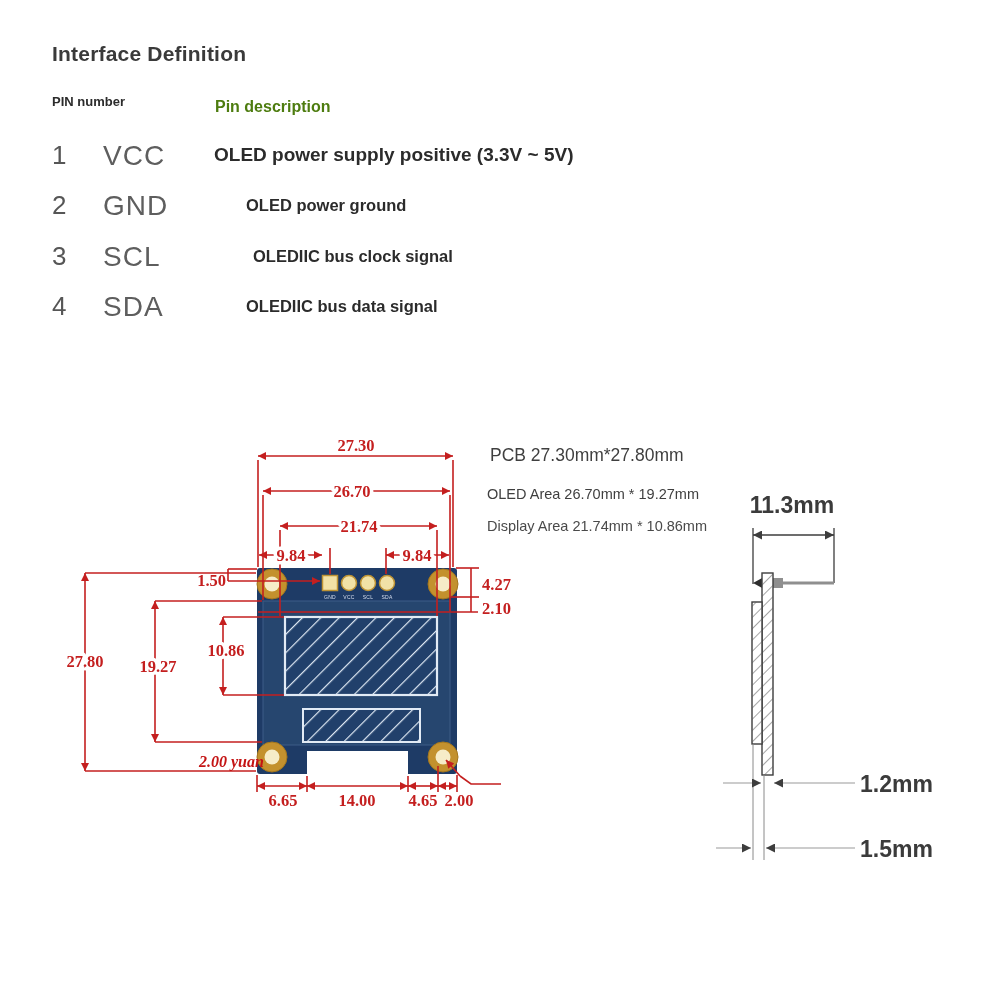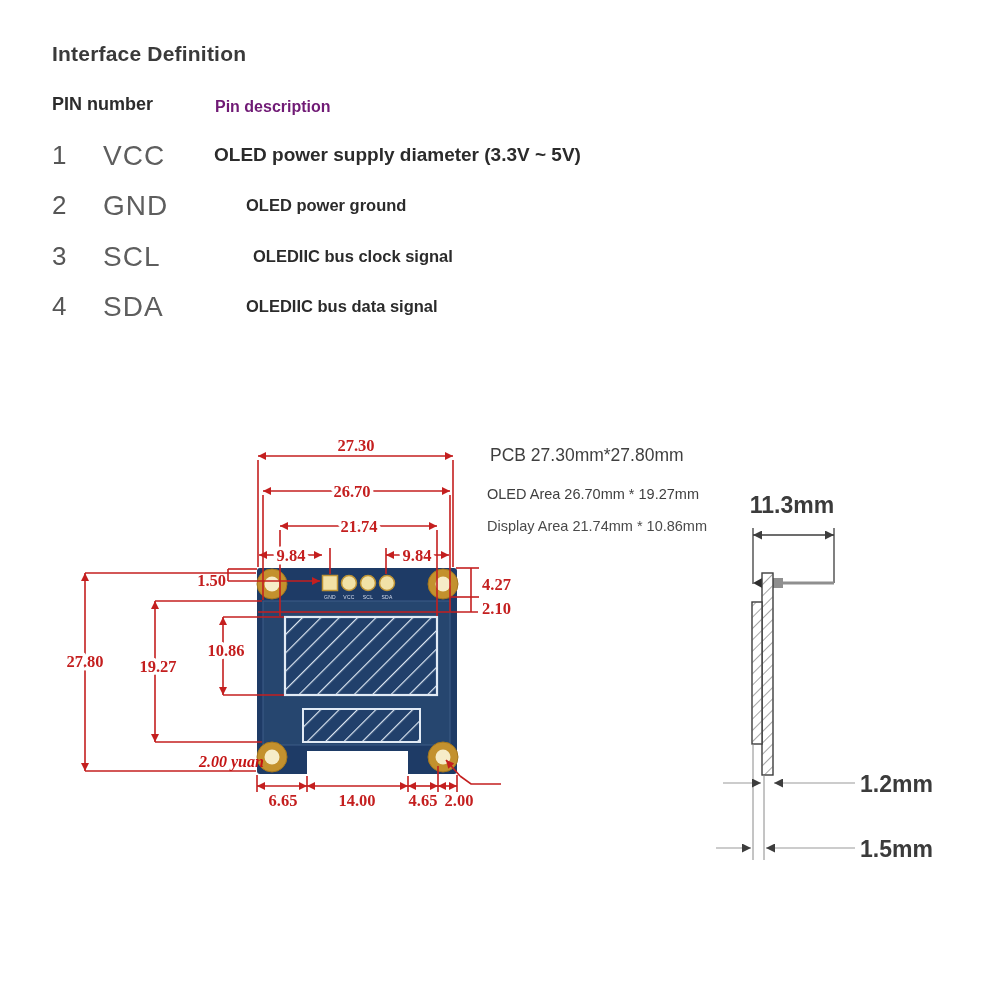--- a/index.html
+++ b/index.html
@@ -1,21 +1,21 @@
 <!DOCTYPE html>
 <html><head>
 <meta charset="utf-8">
 <style>
   html,body{margin:0;padding:0;background:#ffffff;}
   #stage{position:relative;width:1001px;height:1001px;background:#ffffff;overflow:hidden;
          font-family:"Liberation Sans",sans-serif;}
   .abs{position:absolute;}
   .title{left:52px;top:42px;font-size:21px;font-weight:700;color:#3a3a3a;letter-spacing:.2px;}
-  .colpin{left:52px;top:94px;font-size:18px;font-weight:700;color:#2c2c2c;}
-  .coldesc{left:215px;top:98px;font-size:16px;font-weight:700;color:#701a75;text-align:center;}
+  .colpin{left:52px;top:94px;font-size:13px;font-weight:700;color:#2c2c2c;}
+  .coldesc{left:215px;top:98px;font-size:16px;font-weight:700;color:#4d7c0f;text-align:center;}
   .pin-num{position:absolute;left:52px;width:40px;font-size:26px;color:#565656;}
   .pin-name{position:absolute;left:103px;font-size:28px;color:#5e5e5e;letter-spacing:1px;}
   .pin-desc{position:absolute;left:214px;font-weight:700;color:#2b2b2b;}
   .row1 .pin-desc{font-size:19px;top:4px;}
   .row .pin-desc{font-size:16.5px;top:6px;margin-left:32px;}
   .specs{color:#3f3f3f;font-weight:400;}
   .spec-pcb{left:490px;top:445px;font-size:17.5px;}
   .spec-glass{left:487px;top:486px;font-size:14.5px;}
   .spec-display{left:487px;top:518px;font-size:14.5px;color:#4a4a4a;}
   .hole-note{left:504px;top:777px;font-size:13.5px;font-weight:700;color:#3a3a3a;}
@@ -200,21 +200,21 @@
     </g>
   </svg>
 
   <div class="abs title">Interface Definition</div>
   <div class="abs colpin">PIN number</div>
   <div class="abs coldesc">Pin description</div>
 
   <div class="abs row1" style="left:0;top:140px;width:1001px;height:40px;">
     <span class="pin-num">1</span>
     <span class="pin-name">VCC</span>
-    <span class="pin-desc">OLED power supply diameter (3.3V ~ 5V)</span>
+    <span class="pin-desc">OLED power supply positive (3.3V ~ 5V)</span>
   </div>
   <div class="abs row" style="left:0;top:190px;width:1001px;height:40px;">
     <span class="pin-num">2</span>
     <span class="pin-name">GND</span>
     <span class="pin-desc">OLED power ground</span>
   </div>
   <div class="abs row" style="left:0;top:241px;width:1001px;height:40px;">
     <span class="pin-num">3</span>
     <span class="pin-name">SCL</span>
     <span class="pin-desc" style="left:221px;">OLEDIIC bus clock signal</span>

